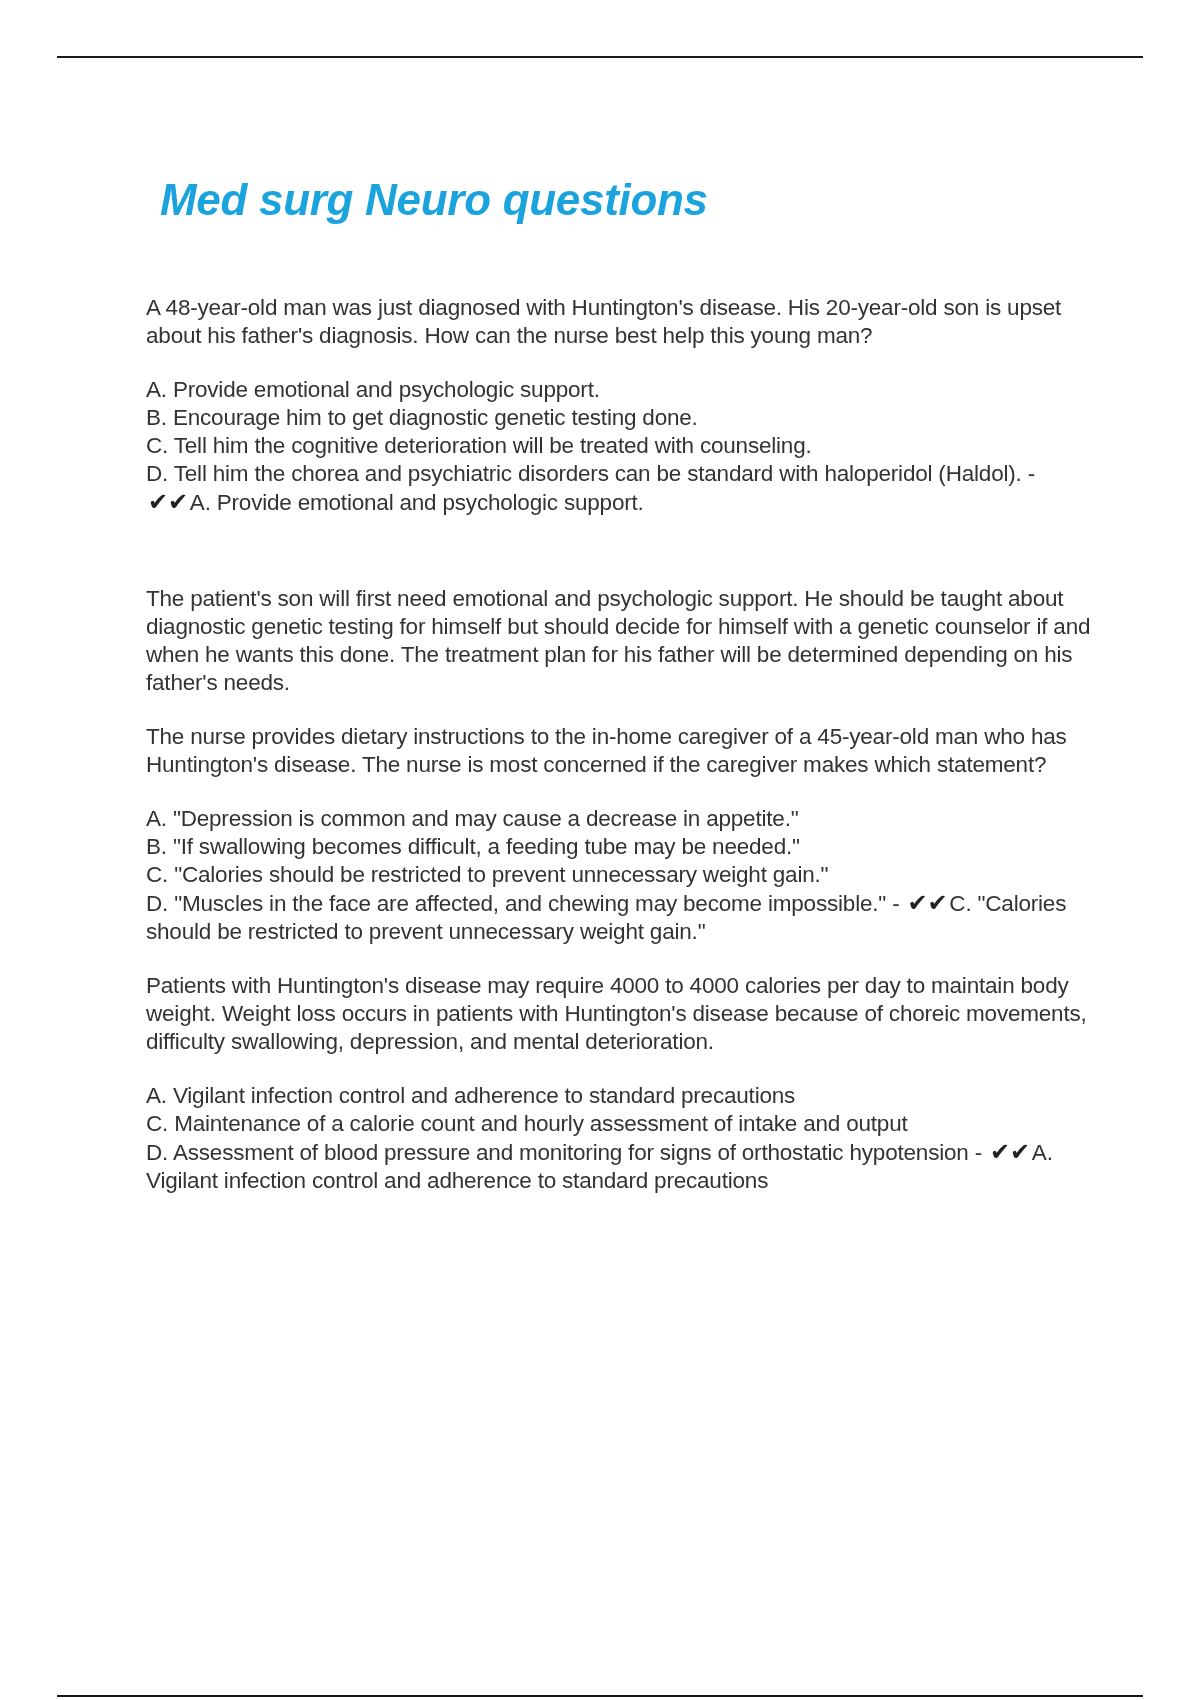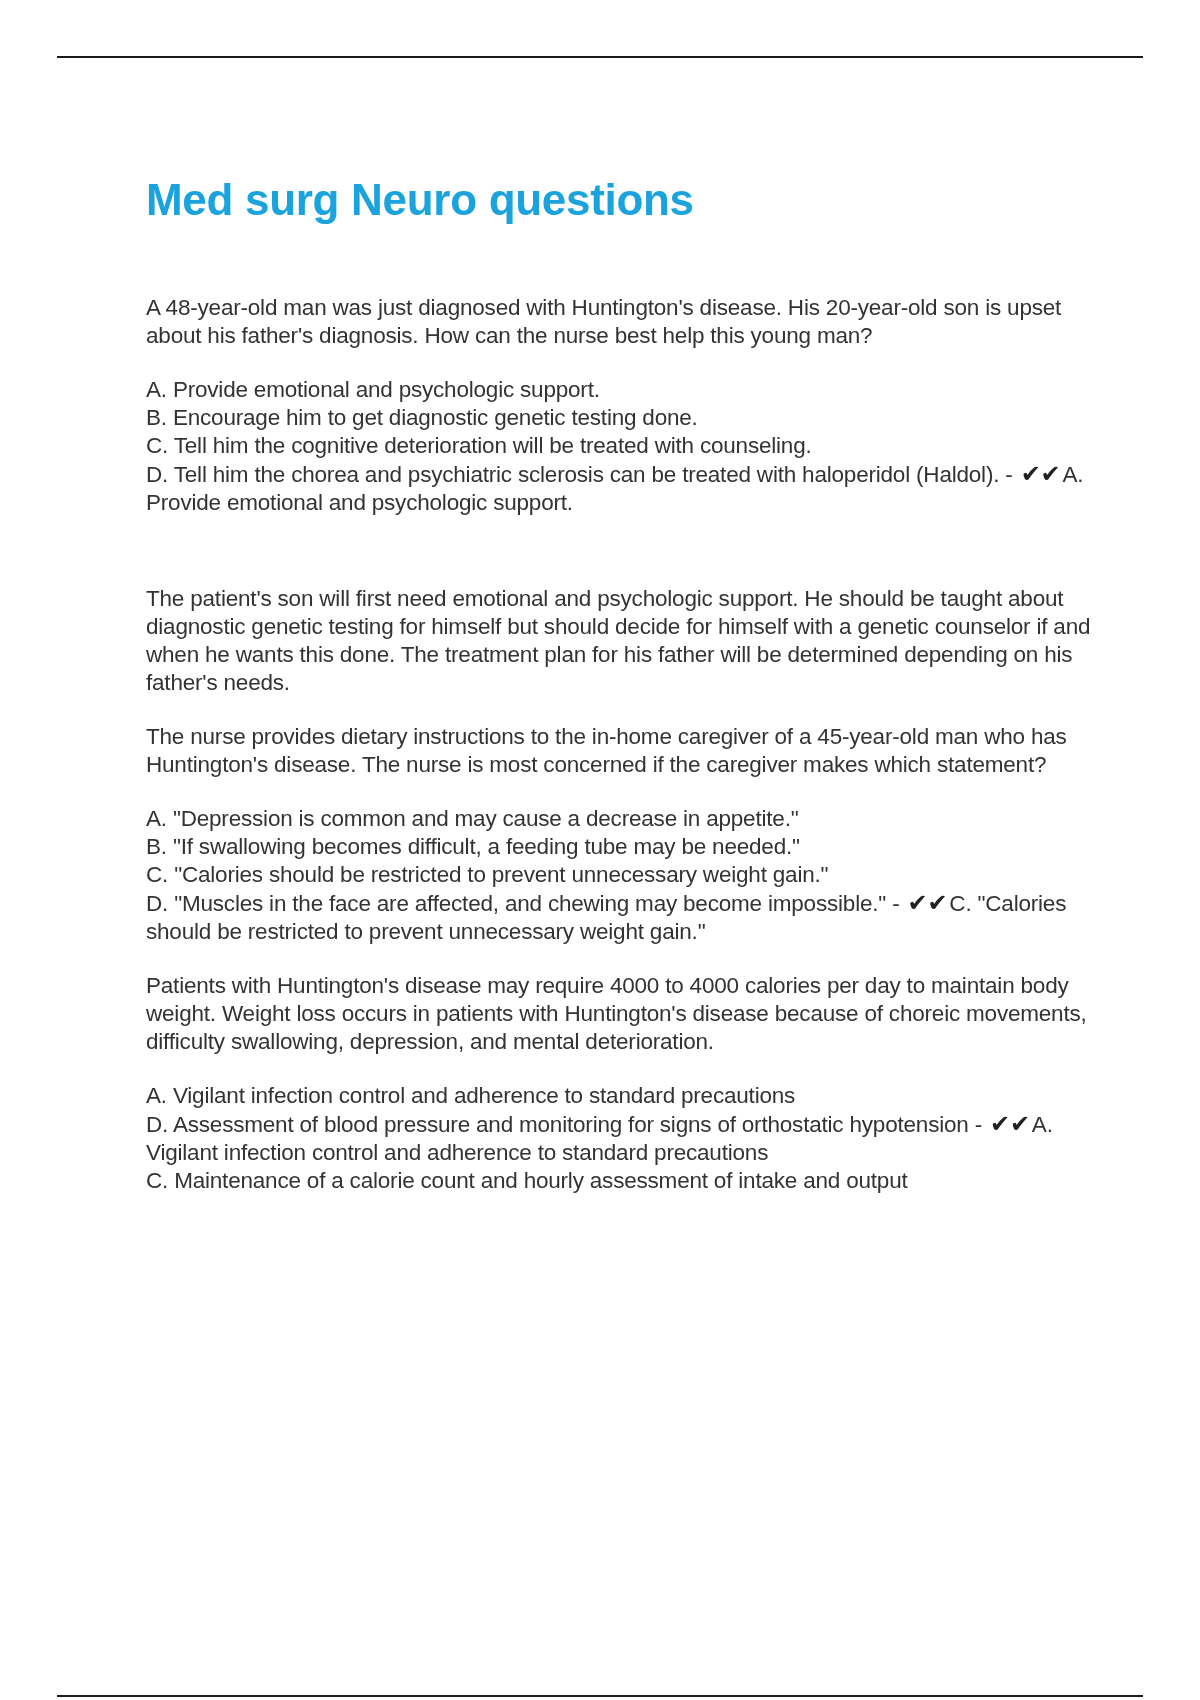--- a/index.html
+++ b/index.html
@@ -2,55 +2,55 @@
 <html><head>
 <meta charset="utf-8">
 <style>
   html, body { margin: 0; padding: 0; background: #ffffff; }
   body { width: 1200px; height: 1700px; position: relative; overflow: hidden;
          font-family: "Liberation Sans", sans-serif; color: #333333; }
   .rule { position: absolute; left: 57px; width: 1086px; height: 2px; background: #1a1a1a; }
   .rule.top { top: 56px; }
   .rule.bottom { top: 1695px; }
   .content { position: absolute; left: 146px; top: 170px; width: 950px; }
-  h1 { margin: 0 0 64px 0; font-size: 44px; font-weight: bold; color: #1aa3dd; letter-spacing: -0.3px; line-height: 60px; }
+  h1 { margin: 0 0 64px 14px; font-size: 44px; font-weight: bold; color: #1aa3dd; letter-spacing: -0.3px; line-height: 60px; font-style: italic; }
   .para { font-size: 22.5px; line-height: 28px; margin: 10px 0 26px 0; letter-spacing: -0.2px; }
   .opts { font-size: 22.5px; line-height: 28px; margin: 0 4px 26px 0; letter-spacing: -0.2px; }
   .opt { display: block; }
   .check { font-size: 24px; color: #222; margin: 0 2px; }
   .gap { height: 32px; }
 </style>
 </head>
 <body>
 
 <div class="rule top"></div>
 
 <div class="content">
   <h1>Med surg Neuro questions</h1>
 
   <p class="para">A 48-year-old man was just diagnosed with Huntington's disease. His 20-year-old son is upset about his father's diagnosis. How can the nurse best help this young man?</p>
   <div class="opts">
     <span class="opt">A. Provide emotional and psychologic support.</span>
     <span class="opt">B. Encourage him to get diagnostic genetic testing done.</span>
     <span class="opt">C. Tell him the cognitive deterioration will be treated with counseling.</span>
-    <span class="opt"><span>D. Tell him the chorea and psychiatric sclerosis can be treated with haloperidol (Haldol). -</span> <span class="check">✔✔</span><span>A. Provide emotional and psychologic support.</span></span>
+    <span class="opt"><span>D. Tell him the chorea and psychiatric disorders can be standard with haloperidol (Haldol). -</span> <span class="check">✔✔</span><span>A. Provide emotional and psychologic support.</span></span>
   </div>
   <div class="gap"></div>
   <p class="para">The patient's son will first need emotional and psychologic support. He should be taught about diagnostic genetic testing for himself but should decide for himself with a genetic counselor if and when he wants this done. The treatment plan for his father will be determined depending on his father's needs.</p>
 
   <p class="para">The nurse provides dietary instructions to the in-home caregiver of a 45-year-old man who has Huntington's disease. The nurse is most concerned if the caregiver makes which statement?</p>
   <div class="opts">
     <span class="opt">A. "Depression is common and may cause a decrease in appetite."</span>
     <span class="opt">B. "If swallowing becomes difficult, a feeding tube may be needed."</span>
     <span class="opt">C. "Calories should be restricted to prevent unnecessary weight gain."</span>
     <span class="opt"><span>D. "Muscles in the face are affected, and chewing may become impossible." -</span> <span class="check">✔✔</span><span>C. "Calories should be restricted to prevent unnecessary weight gain."</span></span>
   </div>
   <p class="para">Patients with Huntington's disease may require 4000 to 4000 calories per day to maintain body weight. Weight loss occurs in patients with Huntington's disease because of choreic movements, difficulty swallowing, depression, and mental deterioration.</p>
 
   <div class="opts">
     <span class="opt">A. Vigilant infection control and adherence to standard precautions</span>
+    <span class="opt">C. Maintenance of a calorie count and hourly assessment of intake and output</span>
     <span class="opt"><span>D. Assessment of blood pressure and monitoring for signs of orthostatic hypotension -</span> <span class="check">✔✔</span><span>A. Vigilant infection control and adherence to standard precautions</span></span>
-    <span class="opt">C. Maintenance of a calorie count and hourly assessment of intake and output</span>
   </div>
   <div class="gap"></div>
 </div>
 
 <div class="rule bottom"></div>
 
 </body></html>

